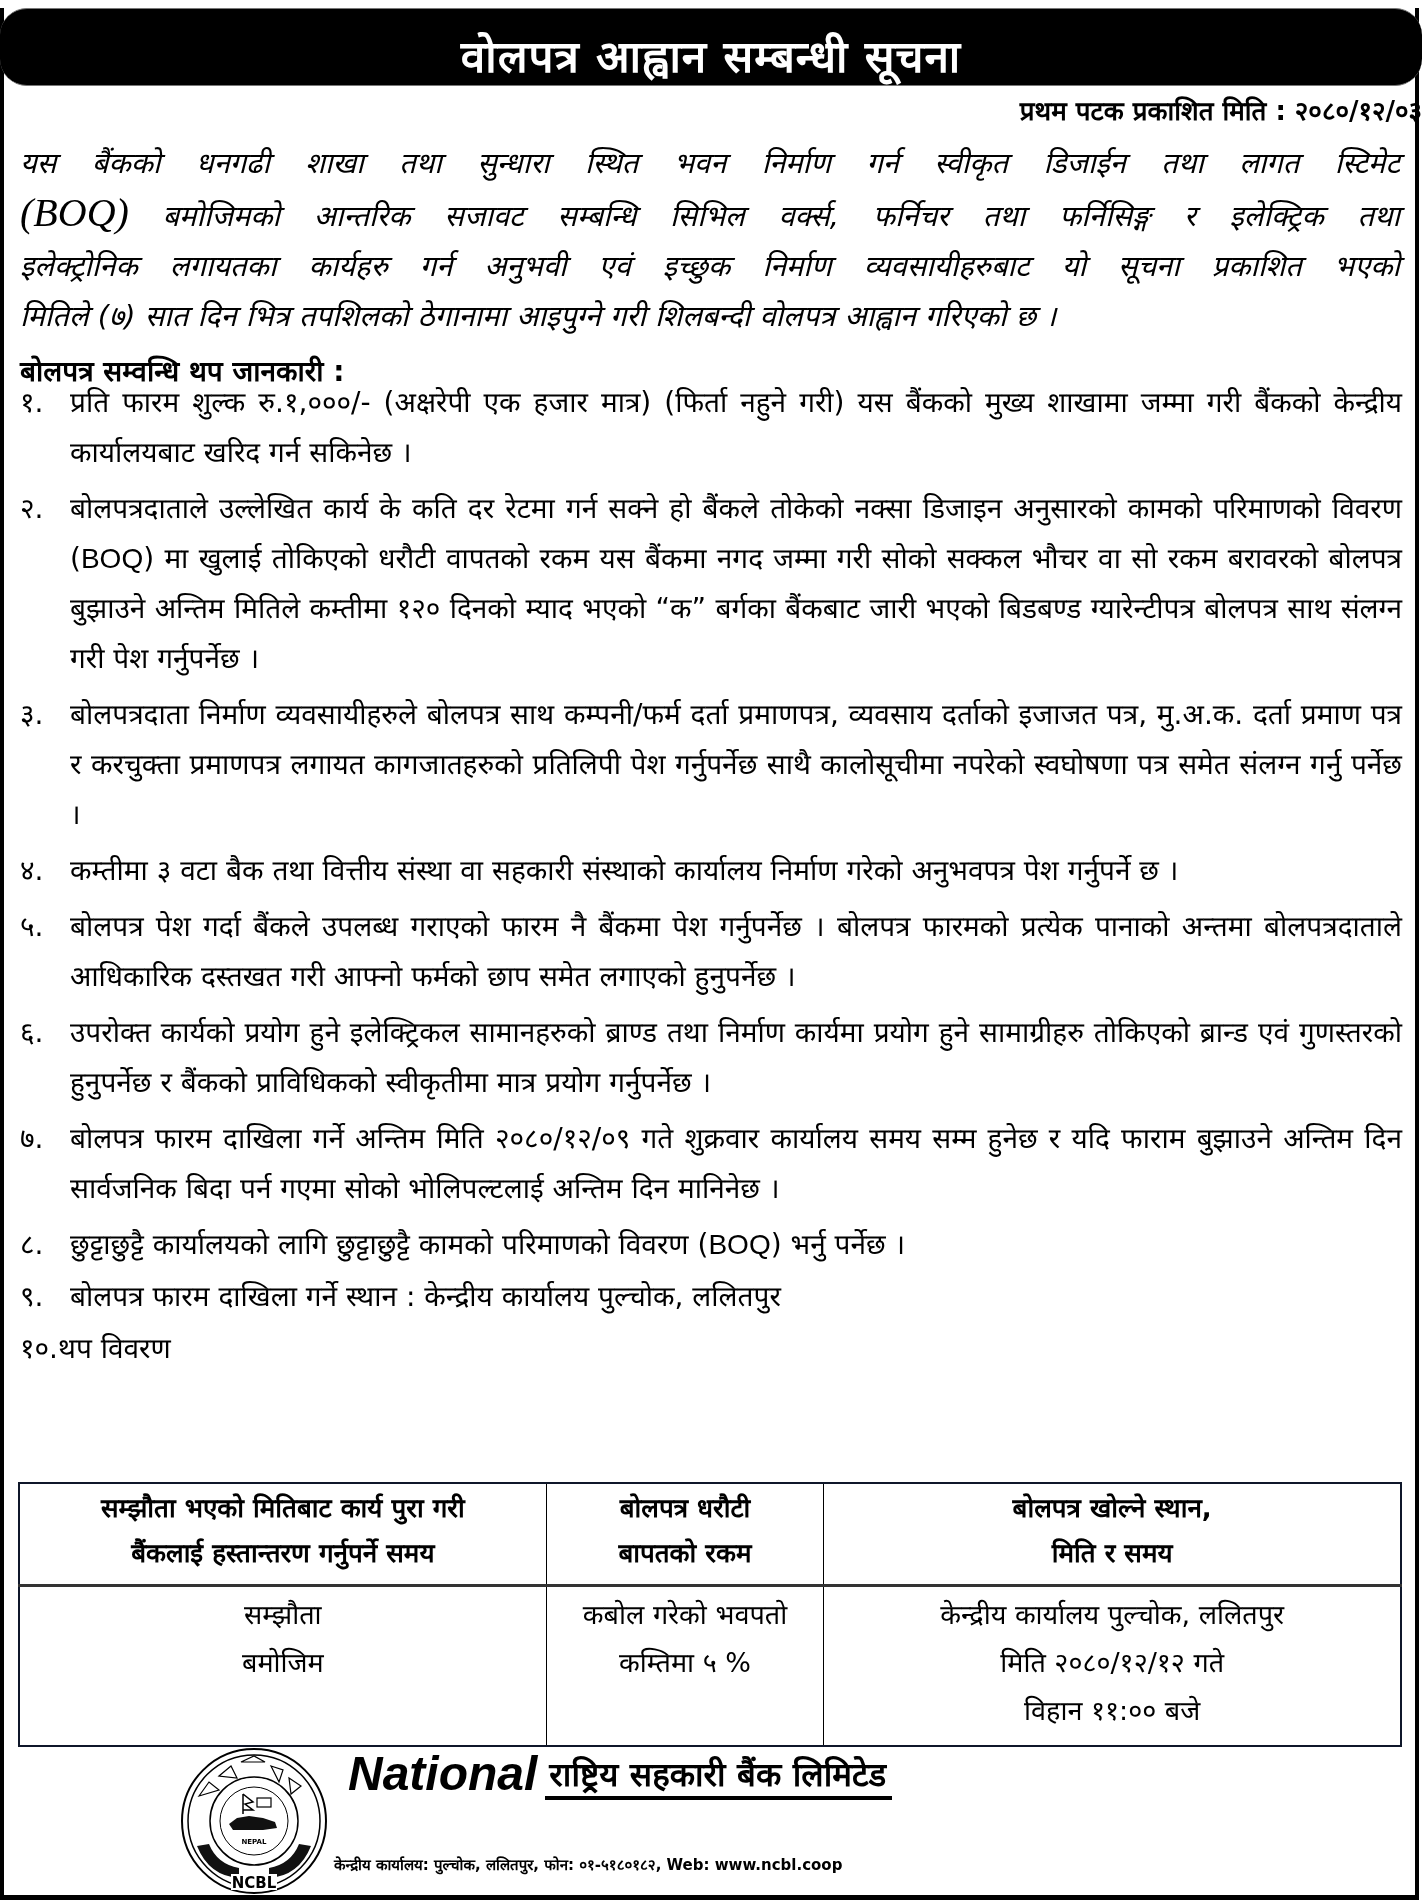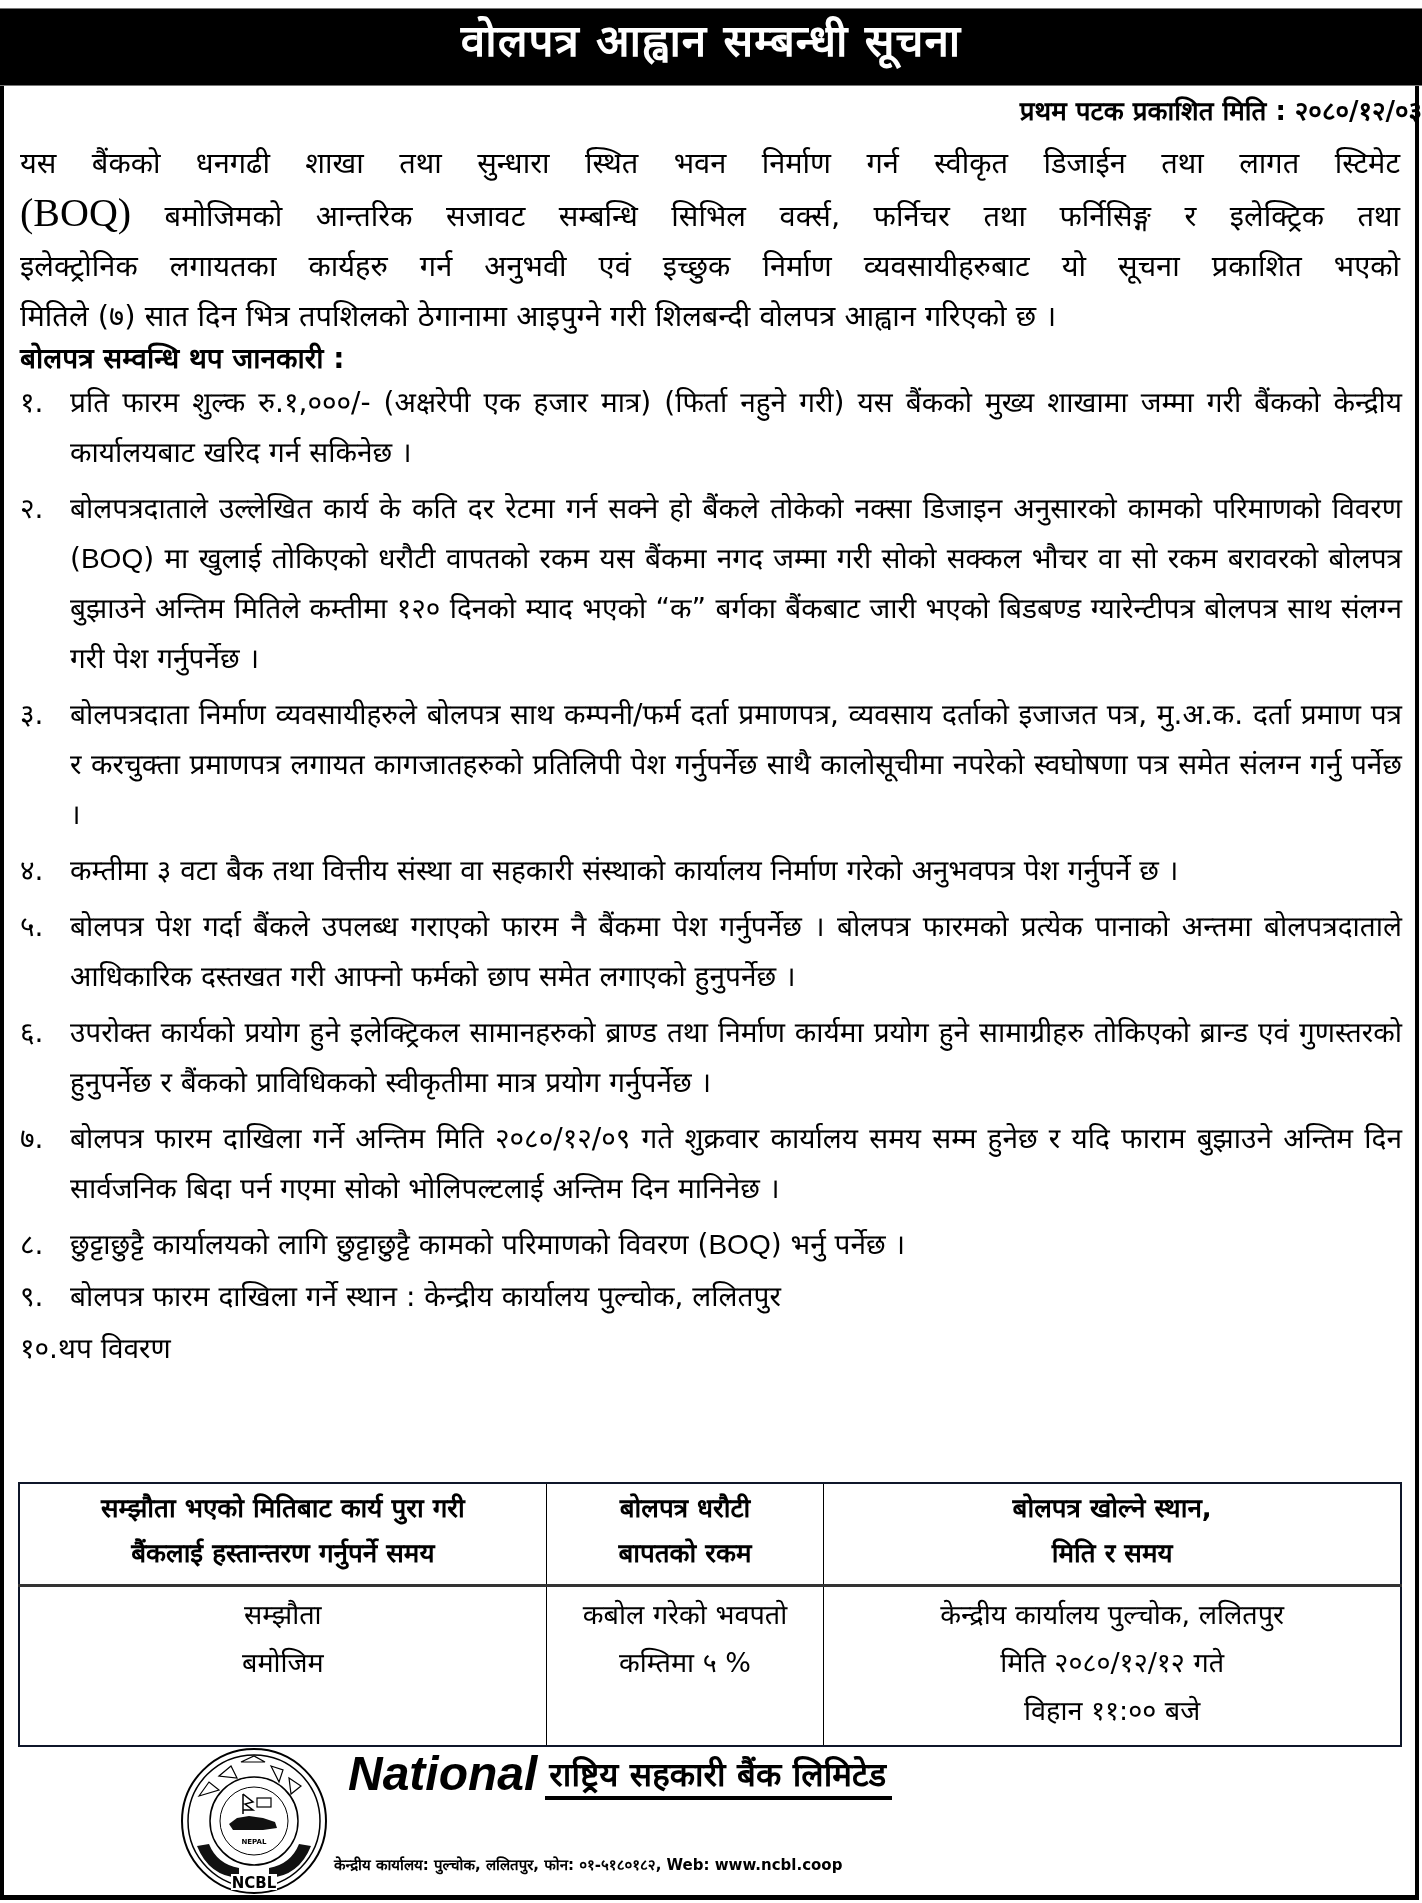--- a/index.html
+++ b/index.html
@@ -1,24 +1,24 @@
 <!DOCTYPE html>
 <html><head>
   <meta charset="utf-8">
   <style>
     html, body { margin: 0; padding: 0; background: #ffffff; }
     body { width: 1422px; height: 1903px; position: relative; overflow: hidden; font-family: "DejaVu Sans", sans-serif; color: #000; }
     .frame { position: absolute; left: 0; top: 8px; width: 1419px; height: 1892px; border-left: 4px solid #000; border-right: 4px solid #000; border-bottom: 5px solid #000; box-sizing: border-box; }
-    .title-bar { position: absolute; left: 0; top: 8px; width: 1422px; height: 76px; background: #000; border-top: 1px solid #777; border-bottom: 1px solid #777; display: flex; align-items: flex-start; justify-content: center; }
+    .title-bar { position: absolute; left: 0; top: 8px; width: 1422px; height: 76px; background: #000; border-top: 1px solid #777; border-bottom: 1px solid #777; display: flex; align-items: flex-end; justify-content: center; border-radius: 27px; }
     .title-bar span { color: #fff; font-weight: bold; font-size: 44px; letter-spacing: 1px; }
     .pubdate { position: absolute; top: 92px; left: 0; width: 1422px; text-align: right; font-weight: bold; font-size: 26px; }
     .intro { position: absolute; top: 138px; left: 20px; width: 1380px; font-size: 29px; line-height: 50px; text-align: justify; text-align-last: justify; }
     .intro .boq { font-family: "Liberation Serif", serif; font-size: 40px; }
-    .intro p { margin: 0; text-align: justify; }
-    .section-head { position: absolute; top: 338px; left: 20px; font-weight: bold; font-size: 28px; }
+    .intro p { margin: 0; text-align: justify; font-style: italic; }
+    .section-head { position: absolute; top: 351px; left: 20px; font-weight: bold; font-size: 28px; }
     .items { position: absolute; top: 378px; left: 20px; width: 1382px; font-size: 28px; line-height: 50px; }
     .item { display: flex; margin-bottom: 2px; }
     .item .num { width: 50px; flex: 0 0 50px; }
     .item .txt { flex: 1; text-align: justify; }
     .latin { font-family: "Liberation Sans", sans-serif; font-size: 28px; }
     .tbl { position: absolute; top: 1482px; left: 18px; width: 1384px; border-collapse: collapse; border: 2px solid #0f172a; }
     .tbl th, .tbl td { border: 1px solid #000; text-align: center; vertical-align: top; }
     .tbl th { font-weight: bold; font-size: 26px; line-height: 45px; height: 96px; padding: 2px 4px; border-bottom: 3px solid #333; }
     .tbl td { font-size: 27px; line-height: 48px; height: 150px; padding: 4px; }
     .tbl td div { display: block; }

